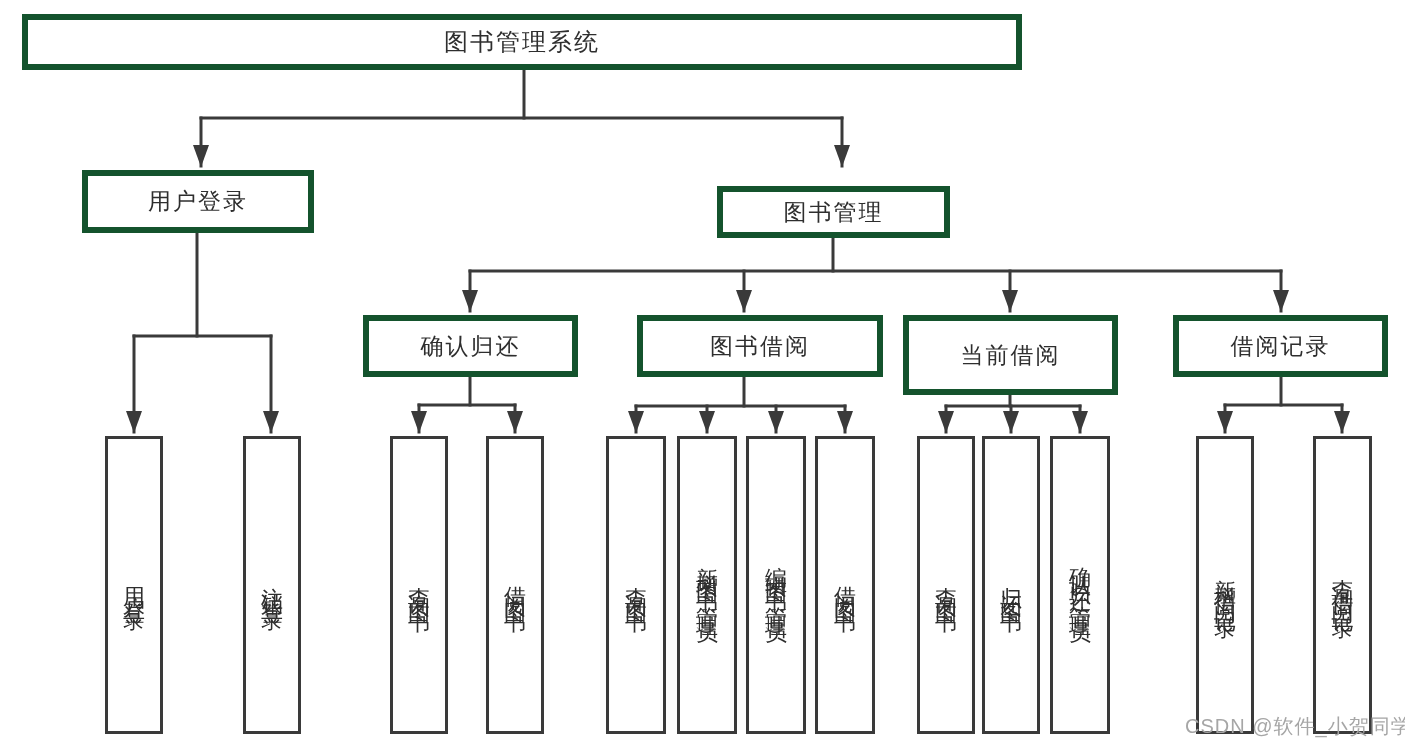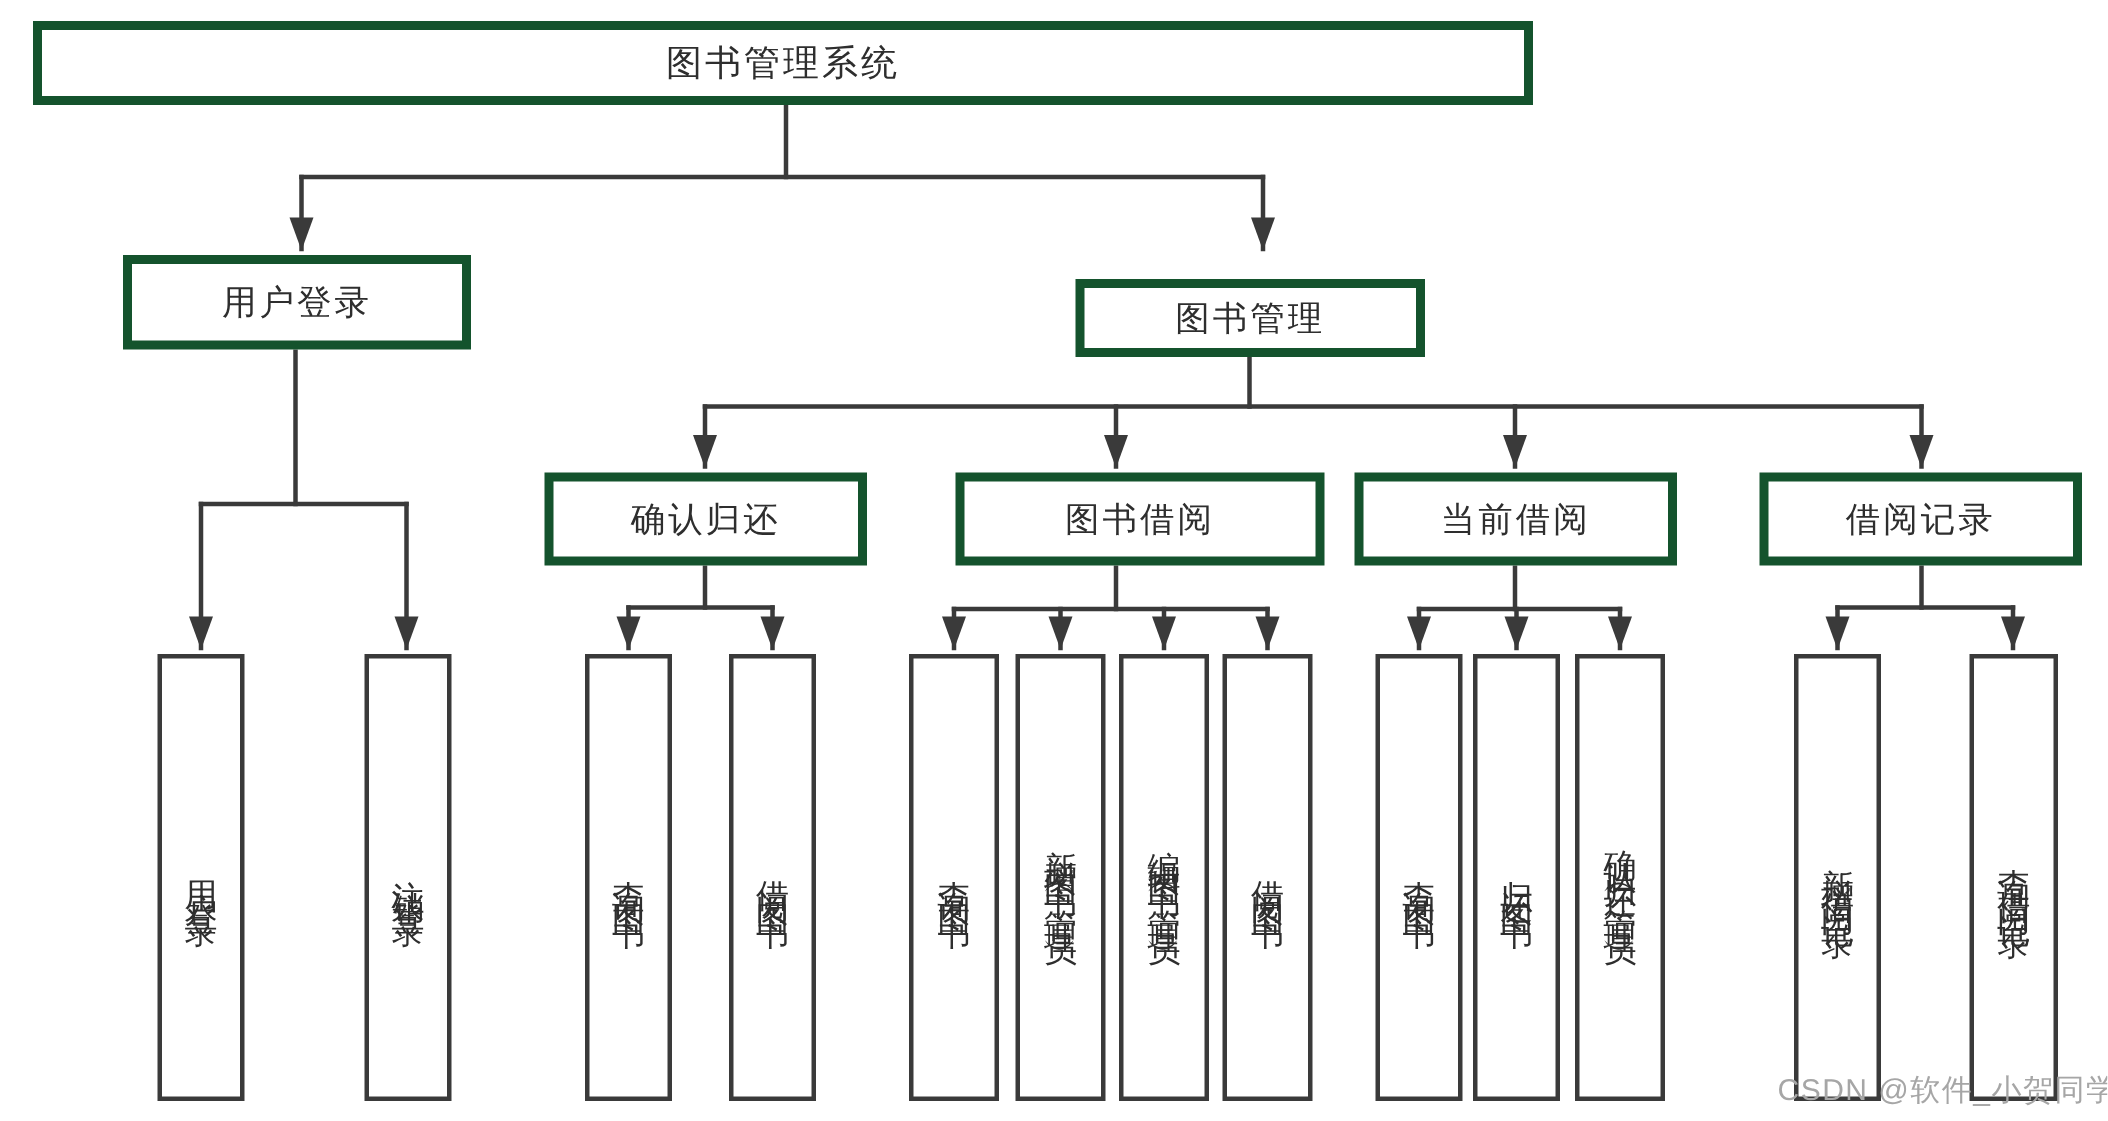--- a/index.html
+++ b/index.html
@@ -87,21 +87,21 @@
     </g>
   </svg>
 
   <div class="hnode root" style="left:22px;top:14px;width:1000px;height:56px;">图书管理系统</div>
 
   <div class="hnode" style="left:82px;top:170px;width:232px;height:63px;">用户登录</div>
   <div class="hnode" style="left:717px;top:186px;width:233px;height:52px;">图书管理</div>
 
   <div class="hnode" style="left:363px;top:315px;width:215px;height:62px;">确认归还</div>
   <div class="hnode" style="left:637px;top:315px;width:246px;height:62px;">图书借阅</div>
-  <div class="hnode" style="left:903px;top:315px;width:215px;height:62px;">当前借阅</div>
+  <div class="hnode" style="left:903px;top:315px;width:215px;height:80px;">当前借阅</div>
   <div class="hnode" style="left:1173px;top:315px;width:215px;height:62px;">借阅记录</div>
 
   <div class="vleaf" style="left:105px;">用户登录</div>
   <div class="vleaf" style="left:243px;">注销登录</div>
 
   <div class="vleaf" style="left:390px;">查询图书</div>
   <div class="vleaf" style="left:486px;">借阅图书</div>
 
   <div class="vleaf" style="left:606px;width:60px;">查询图书</div>
   <div class="vleaf" style="left:677px;width:60px;">新增图书（管理员）</div>

